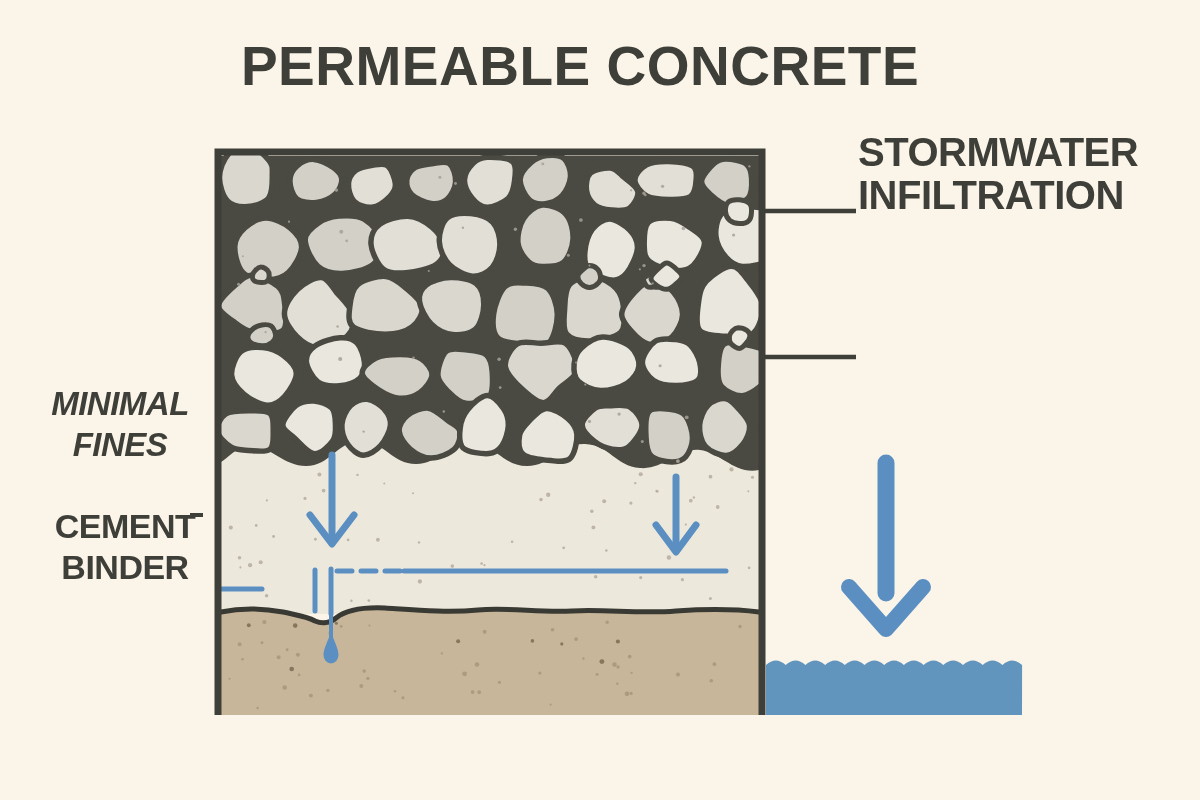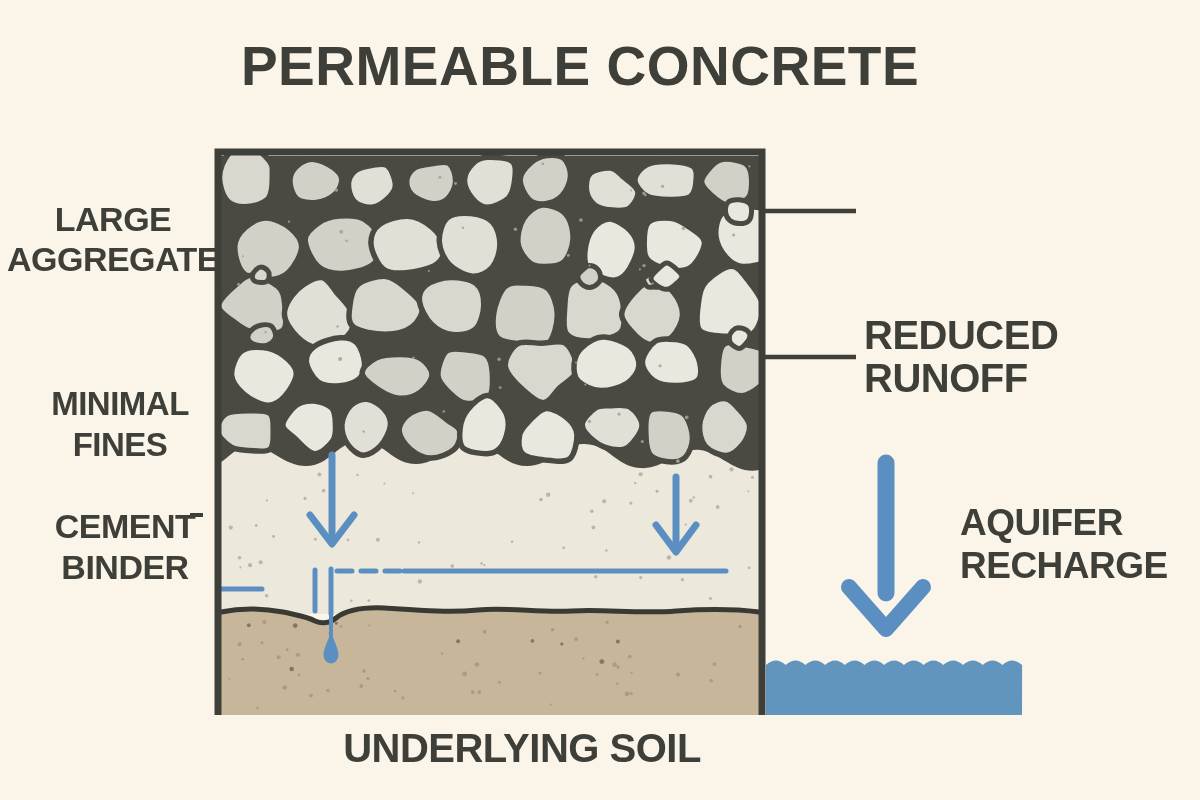--- a/index.html
+++ b/index.html
@@ -7,21 +7,21 @@
        font-family:"Liberation Sans","DejaVu Sans",sans-serif;}
   .canvas{position:relative;width:1200px;height:572px;}
   svg{position:absolute;left:0;top:0;}
   .title{position:absolute;left:-20px;top:34px;width:1200px;margin:0;
          text-align:center;font-size:55px;font-weight:700;color:#3F3F39;
          letter-spacing:0.5px;}
   .lbl{position:absolute;font-weight:700;color:#3F3F39;white-space:pre-line;
        letter-spacing:-0.5px;}
   .lbl.c{text-align:center;}
   .lbl-large-aggregate{left:0px;top:199px;width:226px;font-size:34px;line-height:40px;}
-  .lbl-minimal-fines{left:7px;top:383px;width:226px;font-size:33px;line-height:41px;}
+  .lbl-minimal-fines{left:7px;top:383px;width:226px;font-size:33px;line-height:41px;font-style:italic;}
   .lbl-cement-binder{left:12px;top:506px;width:226px;font-size:34px;line-height:41px;}
   .lbl-stormwater{left:858px;top:131px;font-size:40px;line-height:43px;}
   .lbl-reduced{left:864px;top:314px;font-size:40px;line-height:43px;}
   .lbl-aquifer{left:960px;top:501px;font-size:37px;line-height:43px;}
   .lbl-soil{left:322px;top:726px;width:400px;font-size:40px;line-height:44px;}
 </style>
 </head>
 <body style="background: rgb(250, 244, 233);">
 
 <div class="canvas">
@@ -280,24 +280,19 @@
       <path stroke-width="16" d="M849 587 L886 629 L923 587" stroke="#5B8FC1"></path>
     </g>
 
     <path fill="none" stroke-width="4.5" d="M764 211 H856" stroke="#3F3F39"></path>
     <path fill="none" stroke-width="4.5" d="M764 357 H856" stroke="#3F3F39"></path>
     <path fill="none" stroke-width="4" d="M190 515 H203" stroke="#3F3F39"></path>
 
     <path fill="none" stroke-width="7" stroke-linejoin="miter" d="M218 715 V152 H762 V715" stroke="#3F3F39"></path>
   </svg>
 
-  <div class="lbl c lbl-large-aggregate">LARGE
-AGGREGATE</div>
   <div class="lbl c lbl-minimal-fines">MINIMAL
 FINES</div>
   <div class="lbl c lbl-cement-binder">CEMENT
 BINDER</div>
-  <div class="lbl lbl-reduced">REDUCED
-RUNOFF</div>
-  <div class="lbl lbl-aquifer">AQUIFER
-RECHARGE</div>
-  <div class="lbl c lbl-soil">UNDERLYING SOIL</div>
+  <div class="lbl lbl-stormwater">STORMWATER
+INFILTRATION</div>
 </div>
 
 </body></html>

